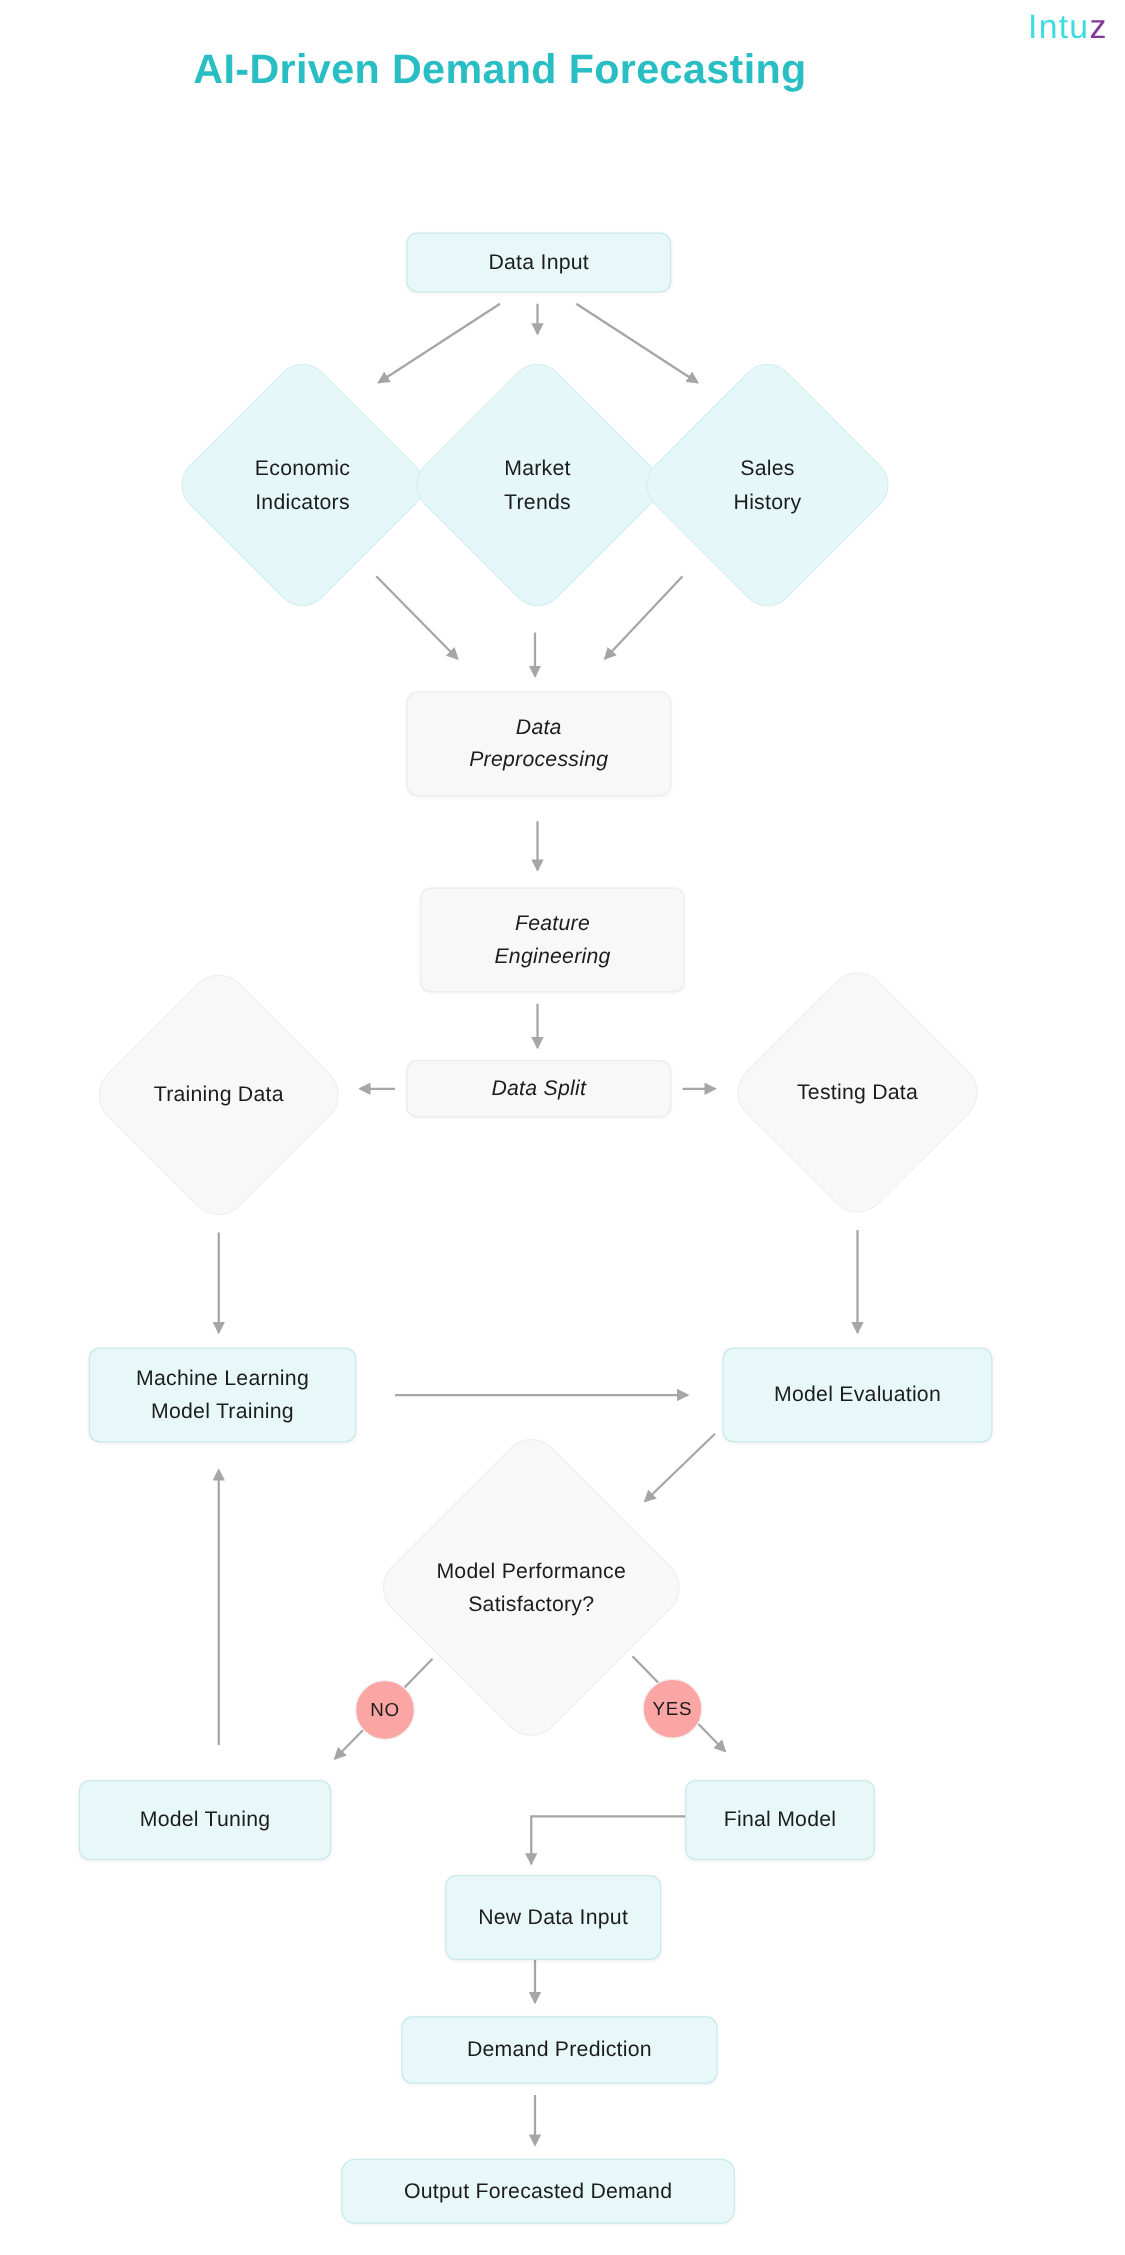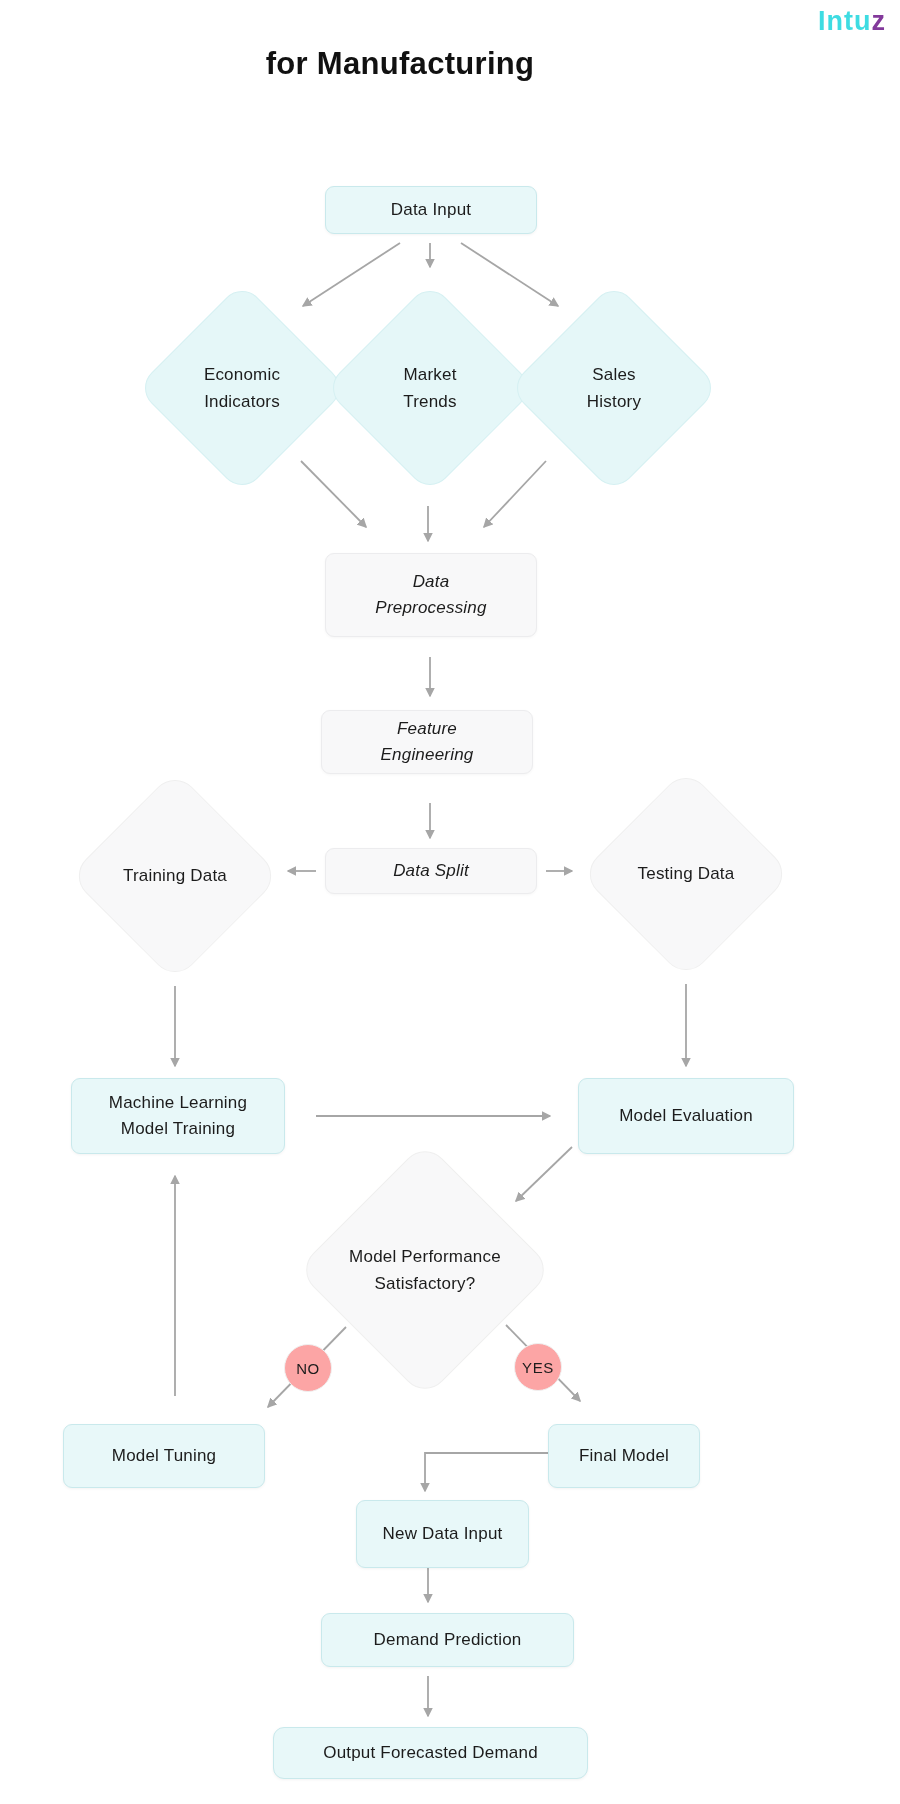--- a/index.html
+++ b/index.html
@@ -6,21 +6,21 @@
     --accent:#29bdc4; --dark:#111111; --logo-main:#3edce2; --logo-accent:#83399b;
     --arrow:#a6a6a6; --cyan-fill:#e8f8f9; --cyan-border:#c9e9ec;
     --gray-fill:#f8f8f9; --gray-border:#ececee; --text:#1c1c1c;
   }
   html,body{margin:0;padding:0;background:#ffffff;}
   .canvas{
     position:relative;width:900px;height:1804px;background:#ffffff;
     font-family:"Liberation Sans",sans-serif;overflow:hidden;
   }
   .logo{
-    position:absolute;top:8px;right:14px;font-size:27px;font-weight:700;
+    position:absolute;top:8px;right:14px;font-size:27px;font-weight:400;
     letter-spacing:1px;line-height:1;margin-left:27px;
   }
   .logo .main{color:var(--logo-main);}
   .logo .accent{color:var(--logo-accent);}
   .title-wrap{position:absolute;top:36px;left:0;width:800px;text-align:center;}
   .title-line1{font-size:33px;font-weight:700;color:var(--accent);letter-spacing:.3px;}
   .title-line2{font-size:31px;font-weight:700;color:var(--dark);margin-top:10px;letter-spacing:.3px;}
   #edge-layer{position:absolute;left:0;top:0;width:900px;height:1804px;}
   #edge-layer polyline{fill:none;stroke:var(--arrow);stroke-width:1.8px;}
   #edge-layer .arrow-head{fill:var(--arrow);}
@@ -53,21 +53,21 @@
 </head>
 <body>
 
 <div class="canvas">
 
   <div class="logo">
     <span class="main">Intu</span><span class="accent">z</span>
   </div>
 
   <div class="title-wrap">
-    <div class="title-line2">for Manufacturing</div>
+    <div class="title-line1">AI-Driven Demand Forecasting</div>
   </div>
 
   <svg id="edge-layer" width="900" height="1804" viewBox="0 0 900 1804" xmlns="http://www.w3.org/2000/svg">
     <defs>
       <marker id="arrw" viewBox="0 0 10 10" refX="8.5" refY="5" markerWidth="5.5" markerHeight="5.5" orient="auto-start-reverse">
         <path class="arrow-head" d="M 0 0 L 10 5 L 0 10 z"></path>
       </marker>
     </defs>
     <g id="edge-group">
         <polyline points="400,243 303,306" marker-end="url(#arrw)"></polyline>
@@ -99,21 +99,21 @@
       <div class="diamond-label" style="left: 140.75px; top: 313px; width: 202.5px; height: 150px;">Economic
 Indicators</div>
       <div class="diamond cyan" style="left: 355px; top: 313px; width: 150px; height: 150px;"></div>
       <div class="diamond-label" style="left: 328.75px; top: 313px; width: 202.5px; height: 150px;">Market
 Trends</div>
       <div class="diamond cyan" style="left: 539px; top: 313px; width: 150px; height: 150px;"></div>
       <div class="diamond-label" style="left: 512.75px; top: 313px; width: 202.5px; height: 150px;">Sales
 History</div>
       <div class="node gray" style="left: 325px; top: 553px; width: 212px; height: 84px;">Data
 Preprocessing</div>
-      <div class="node gray" style="left: 321px; top: 710px; width: 212px; height: 64px;">Feature
+      <div class="node gray" style="left: 336px; top: 710px; width: 212px; height: 84px;">Feature
 Engineering</div>
       <div class="node gray" style="left: 325px; top: 848px; width: 212px; height: 46px;">Data Split</div>
       <div class="diamond gray" style="left: 100px; top: 801px; width: 150px; height: 150px;"></div>
       <div class="diamond-label" style="left: 73.75px; top: 801px; width: 202.5px; height: 150px;">Training Data</div>
       <div class="diamond gray" style="left: 611px; top: 799px; width: 150px; height: 150px;"></div>
       <div class="diamond-label" style="left: 584.75px; top: 799px; width: 202.5px; height: 150px;">Testing Data</div>
       <div class="node cyan" style="left: 71px; top: 1078px; width: 214px; height: 76px;">Machine Learning
 Model Training</div>
       <div class="node cyan" style="left: 578px; top: 1078px; width: 216px; height: 76px;">Model Evaluation</div>
       <div class="diamond gray" style="left: 334px; top: 1179px; width: 182px; height: 182px;"></div>

